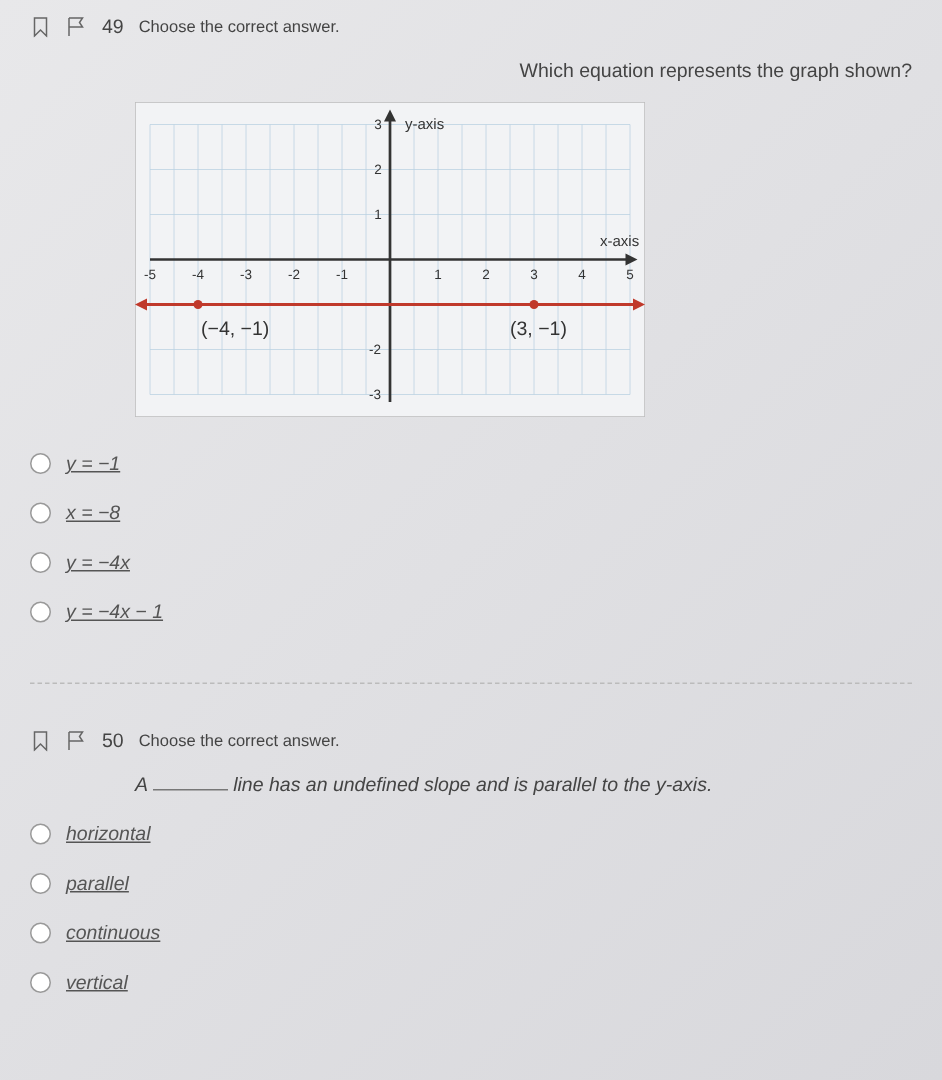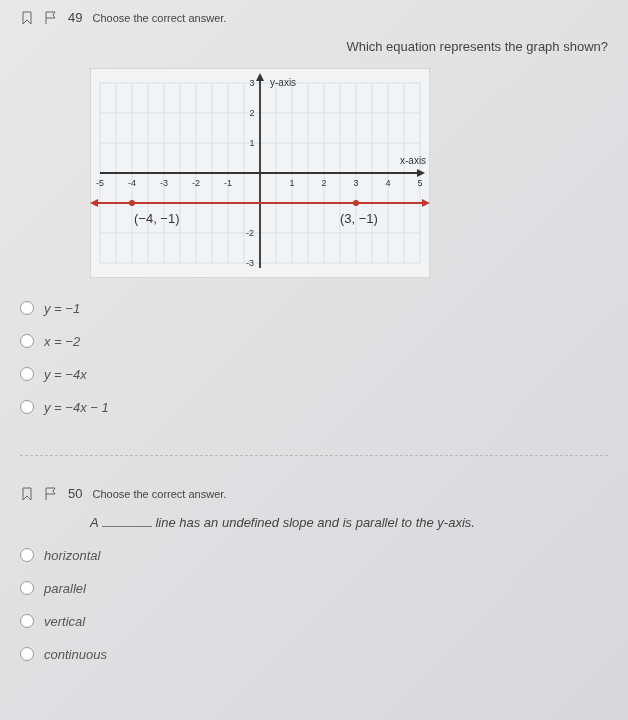--- a/index.html
+++ b/index.html
@@ -44,24 +44,25 @@
     }
     .graph-container {
       margin-left: 70px;
       margin-bottom: 20px;
     }
     .options {
       margin-left: 0;
     }
     .option {
       display: flex;
-      align-items: flex-start;
+      align-items: center;
       gap: 10px;
       margin: 18px 0;
       cursor: pointer;
+      text-decoration: underline;
     }
     .radio {
       width: 14px;
       height: 14px;
       border: 1px solid #999;
       border-radius: 50%;
       background: #fff;
       flex-shrink: 0;
     }
     .option-label {
@@ -179,21 +180,21 @@
     </svg>
   </div>
 
   <div class="options">
     <div class="option">
       <span class="radio"></span>
       <span class="option-label">y = −1</span>
     </div>
     <div class="option">
       <span class="radio"></span>
-      <span class="option-label">x = −2</span>
+      <span class="option-label">x = −8</span>
     </div>
     <div class="option">
       <span class="radio"></span>
       <span class="option-label">y = −4x</span>
     </div>
     <div class="option">
       <span class="radio"></span>
       <span class="option-label">y = −4x − 1</span>
     </div>
   </div>
@@ -227,20 +228,20 @@
     <div class="option">
       <span class="radio"></span>
       <span class="option-label">horizontal</span>
     </div>
     <div class="option">
       <span class="radio"></span>
       <span class="option-label">parallel</span>
     </div>
     <div class="option">
       <span class="radio"></span>
+      <span class="option-label">continuous</span>
+    </div>
+    <div class="option">
+      <span class="radio"></span>
       <span class="option-label">vertical</span>
     </div>
-    <div class="option">
-      <span class="radio"></span>
-      <span class="option-label">continuous</span>
-    </div>
   </div>
 </div>
 
 </body></html>

